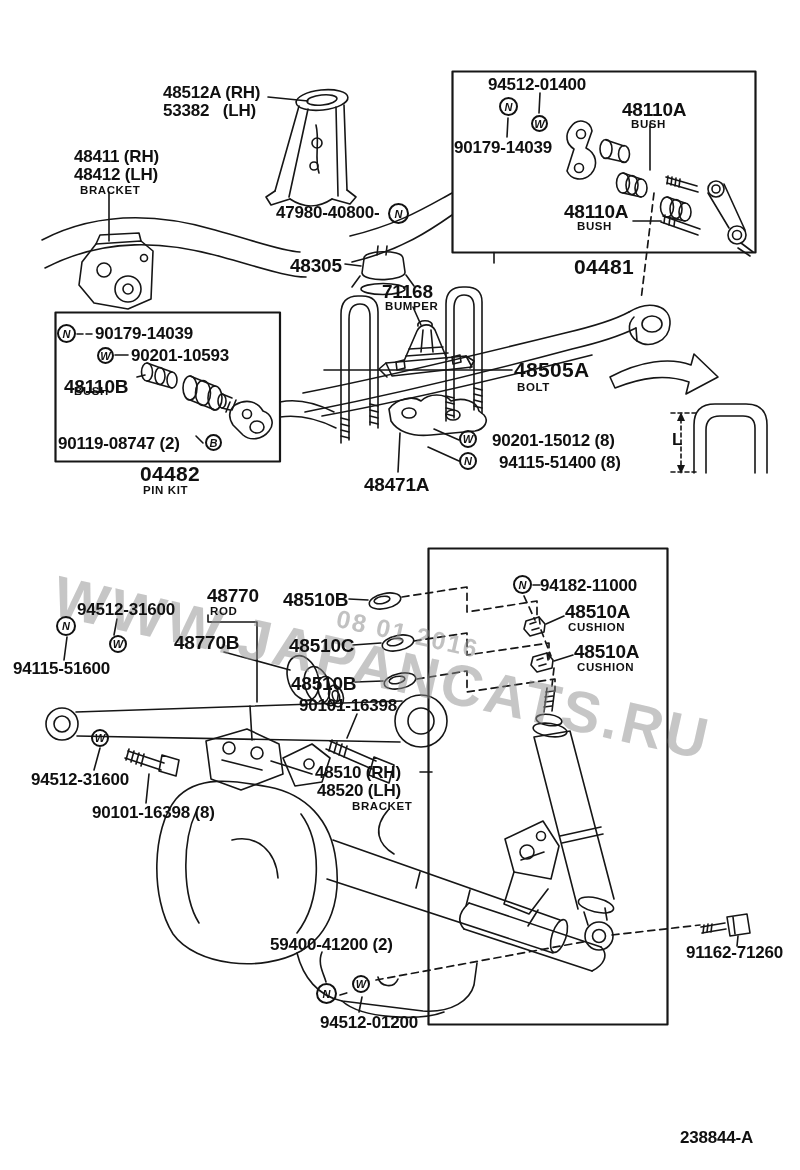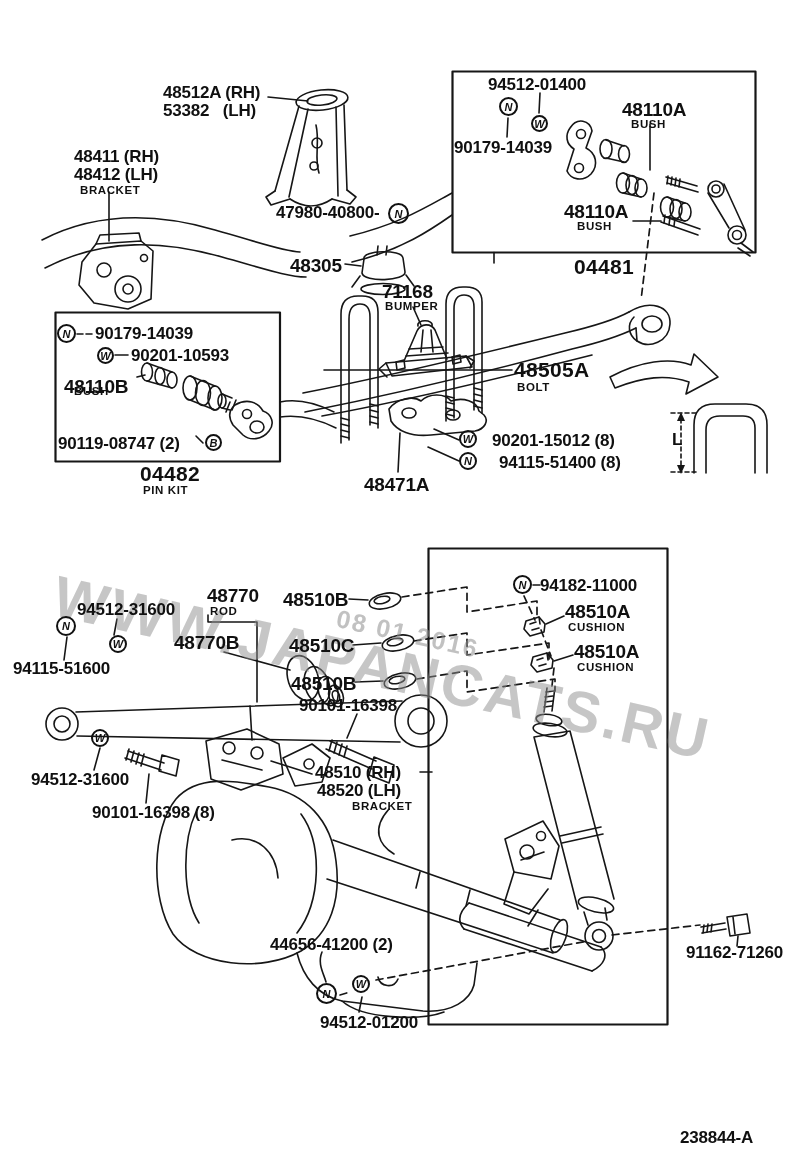--- a/index.html
+++ b/index.html
@@ -360,20 +360,20 @@
   <div class="lbl sm" style="left:577px;top:662px">CUSHION</div>
 
   <div class="lbl" style="left:31px;top:771px">94512-31600</div>
   <div class="sym" style="left:91px;top:729px;width:18px;height:18px">W</div>
   <div class="lbl" style="left:92px;top:804px">90101-16398 (8)</div>
 
   <div class="lbl" style="left:315px;top:764px">48510 (RH)</div>
   <div class="lbl" style="left:317px;top:782px">48520 (LH)</div>
   <div class="lbl sm" style="left:352px;top:801px">BRACKET</div>
 
-  <div class="lbl" style="left:270px;top:936px">44656-41200 (2)</div>
+  <div class="lbl" style="left:270px;top:936px">59400-41200 (2)</div>
   <div class="sym" style="left:316px;top:983px;width:21px;height:21px">N</div>
   <div class="sym" style="left:352px;top:975px;width:18px;height:18px">W</div>
   <div class="lbl" style="left:320px;top:1014px">94512-01200</div>
   <div class="lbl" style="left:686px;top:944px">91162-71260</div>
 
   <div class="lbl" style="left:680px;top:1129px">238844-A</div>
 </div>
 
 </body></html>

